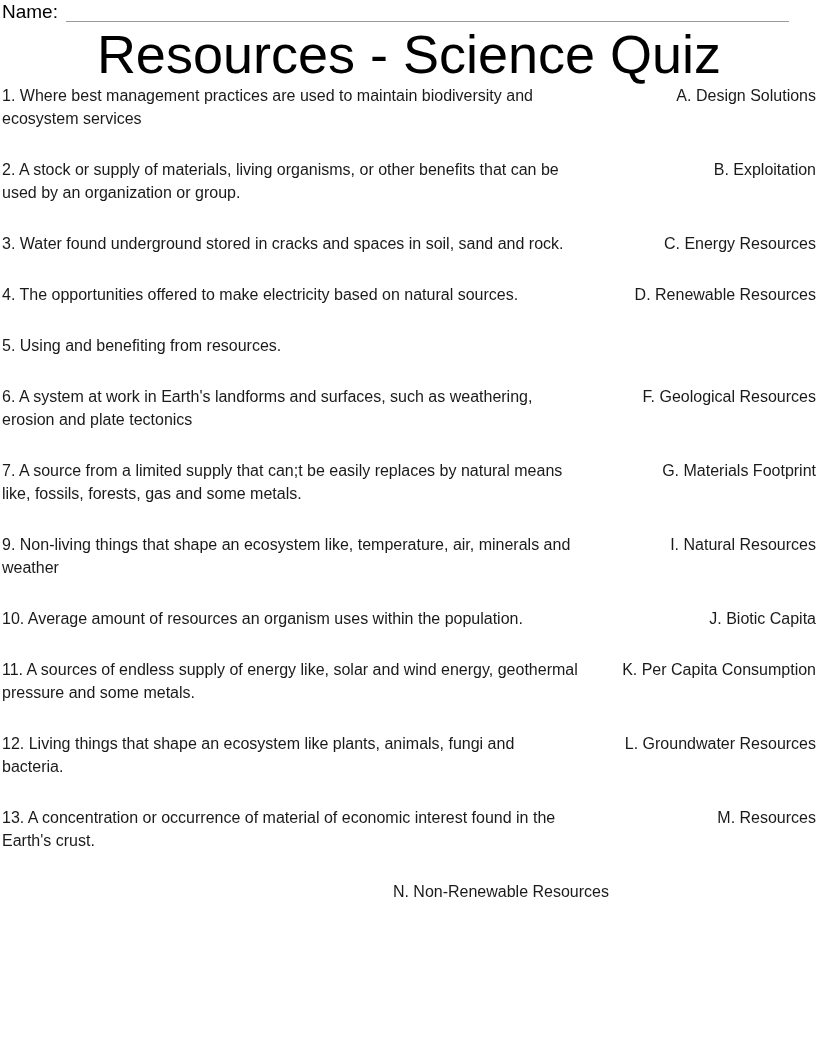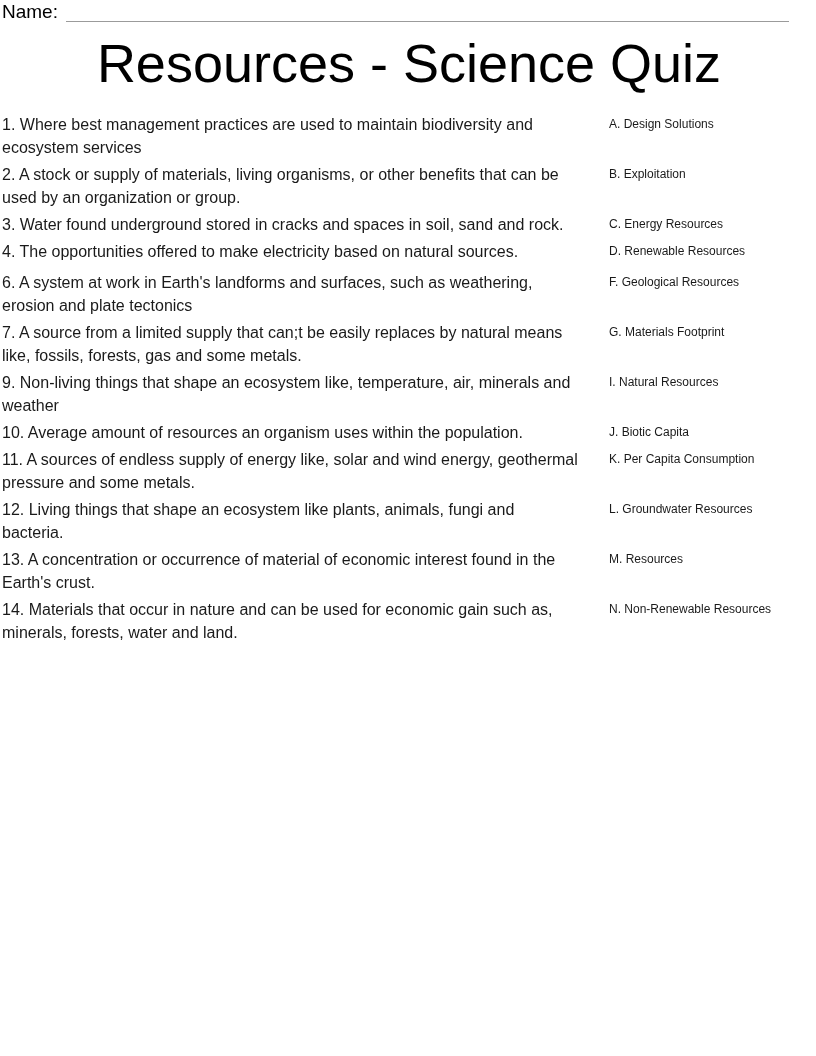--- a/index.html
+++ b/index.html
@@ -25,51 +25,51 @@
     white-space: nowrap;
   }
   .name-line {
     flex: 1;
     height: 19px;
     margin-left: 8px;
     margin-right: 27px;
     border-bottom: 1px solid #9b9b9b;
   }
   .page-title {
-    margin-top: 11px;
+    margin-top: 2px;
     height: 60px;
     line-height: 60px;
     text-align: center;
     font-size: 54px;
     color: #000000;
     letter-spacing: 0px;
     white-space: nowrap;
   }
   .qa-list {
-    margin-top: 20px;
     display: flex;
     flex-direction: column;
-    gap: 4px;
+    gap: 28px;
   }
   .qa-row {
     display: grid;
     grid-template-columns: 607px 1fr;
     align-items: start;
   }
   .question-text {
     font-size: 16px;
     line-height: 23px;
     white-space: pre-line;
     color: #1a1a1a;
   }
   .answer-text {
-    font-size: 12px;
+    font-size: 16px;
     line-height: 23px;
     white-space: nowrap;
     color: #1a1a1a;
+    text-align: right;
   }
 </style>
 </head>
 <body>
 
 <div class="page">
 
   <div class="name-row">
     <span class="name-label">Name:</span>
     <span class="name-line"></span>
@@ -90,20 +90,21 @@
     </div>
     <div class="qa-row">
       <p class="question-text">3. Water found underground stored in cracks and spaces in soil, sand and rock.</p>
       <p class="answer-text">C. Energy Resources</p>
     </div>
     <div class="qa-row">
       <p class="question-text">4. The opportunities offered to make electricity based on natural sources.</p>
       <p class="answer-text">D. Renewable Resources</p>
     </div>
     <div class="qa-row">
+      <p class="question-text">5. Using and benefiting from resources.</p>
     </div>
     <div class="qa-row">
       <p class="question-text">6. A system at work in Earth's landforms and surfaces, such as weathering,
 erosion and plate tectonics</p>
       <p class="answer-text">F. Geological Resources</p>
     </div>
     <div class="qa-row">
       <p class="question-text">7. A source from a limited supply that can;t be easily replaces by natural means
 like, fossils, forests, gas and some metals.</p>
       <p class="answer-text">G. Materials Footprint</p>
@@ -126,19 +127,17 @@
       <p class="question-text">12. Living things that shape an ecosystem like plants, animals, fungi and
 bacteria.</p>
       <p class="answer-text">L. Groundwater Resources</p>
     </div>
     <div class="qa-row">
       <p class="question-text">13. A concentration or occurrence of material of economic interest found in the
 Earth's crust.</p>
       <p class="answer-text">M. Resources</p>
     </div>
     <div class="qa-row">
-      <p class="question-text">14. Materials that occur in nature and can be used for economic gain such as,
-minerals, forests, water and land.</p>
       <p class="answer-text">N. Non-Renewable Resources</p>
     </div>
   </div>
 
 </div>
 
 </body></html>

